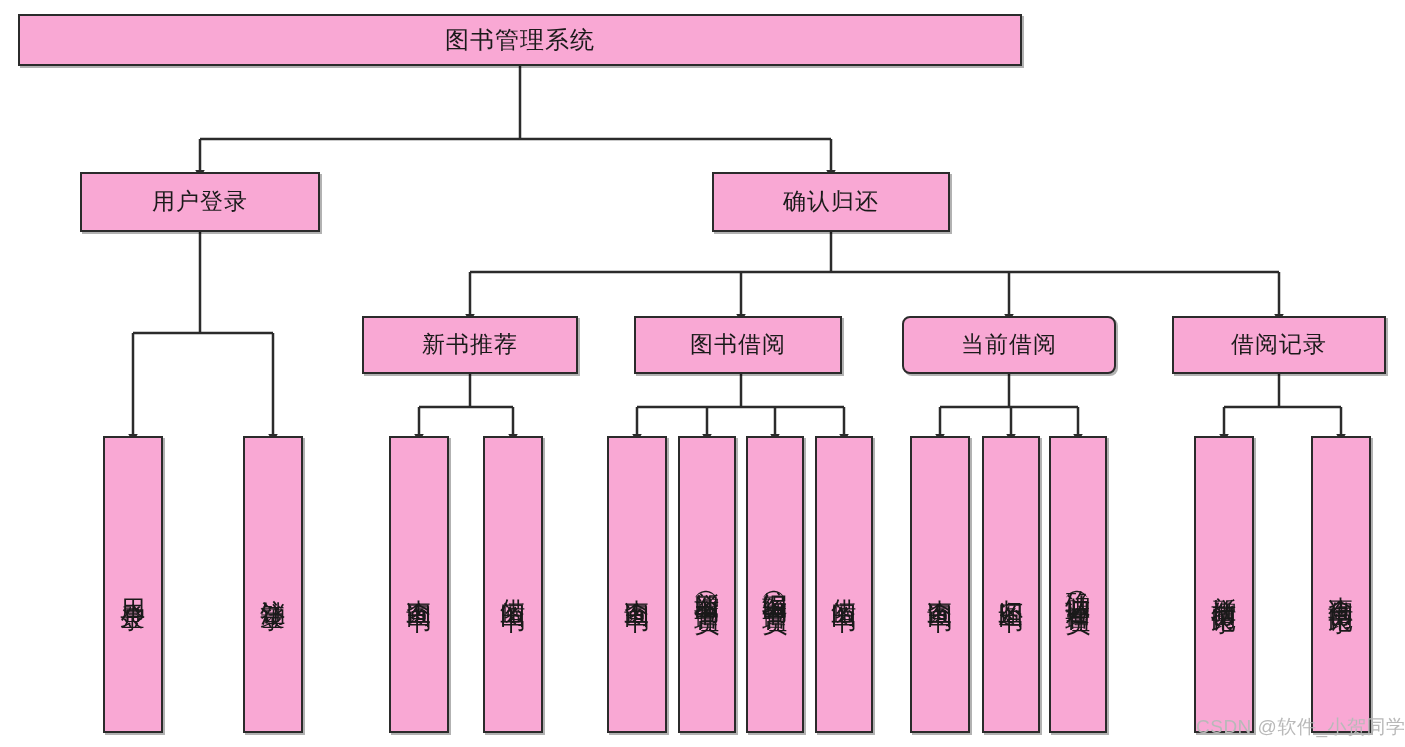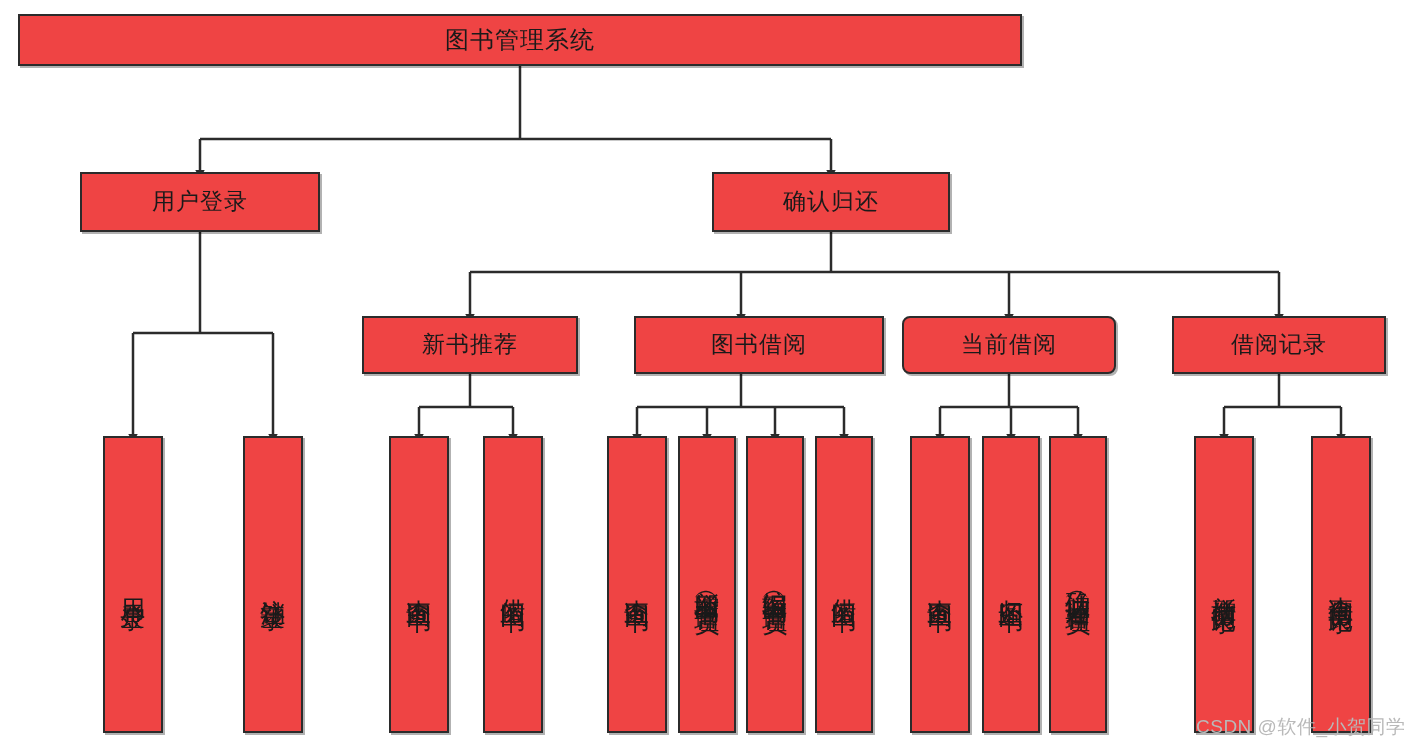--- a/index.html
+++ b/index.html
@@ -16,21 +16,21 @@
     width:1405px;height:747px;
   }
   svg#connectors{
     position:absolute;left:0;top:0;
     width:1405px;height:747px;
     pointer-events:none;
   }
   .node{
     position:absolute;
     box-sizing:border-box;
-    background:#ef4444;
+    background:#f9a8d4;
     border:2px solid #2b2b2b;
     box-shadow:2px 2px 0 rgba(0,0,0,0.30);
     display:flex;
     align-items:center;
     justify-content:center;
     color:#1a1a1a;
   }
   .node .label{
     display:block;
     text-align:center;
@@ -117,21 +117,21 @@
       </div>
       <div class="node horizontal" style="left: 80px; top: 172px; width: 240px; height: 60px;">
         <span class="label">用户登录</span>
       </div>
       <div class="node horizontal" style="left: 712px; top: 172px; width: 238px; height: 60px;">
         <span class="label">确认归还</span>
       </div>
       <div class="node horizontal" style="left: 362px; top: 316px; width: 216px; height: 58px;">
         <span class="label">新书推荐</span>
       </div>
-      <div class="node horizontal" style="left: 634px; top: 316px; width: 250px; height: 58px;">
+      <div class="node horizontal" style="left: 634px; top: 316px; width: 208px; height: 58px;">
         <span class="label">图书借阅</span>
       </div>
       <div class="node horizontal" style="left: 902px; top: 316px; width: 214px; height: 58px; border-radius: 8px;">
         <span class="label">当前借阅</span>
       </div>
       <div class="node horizontal" style="left: 1172px; top: 316px; width: 214px; height: 58px; align-items: center;">
         <span class="label">借阅记录</span>
       </div>
       <div class="node vertical" style="left: 103px; top: 436px; width: 60px; height: 297px;">
         <span class="label">用户登录</span>

